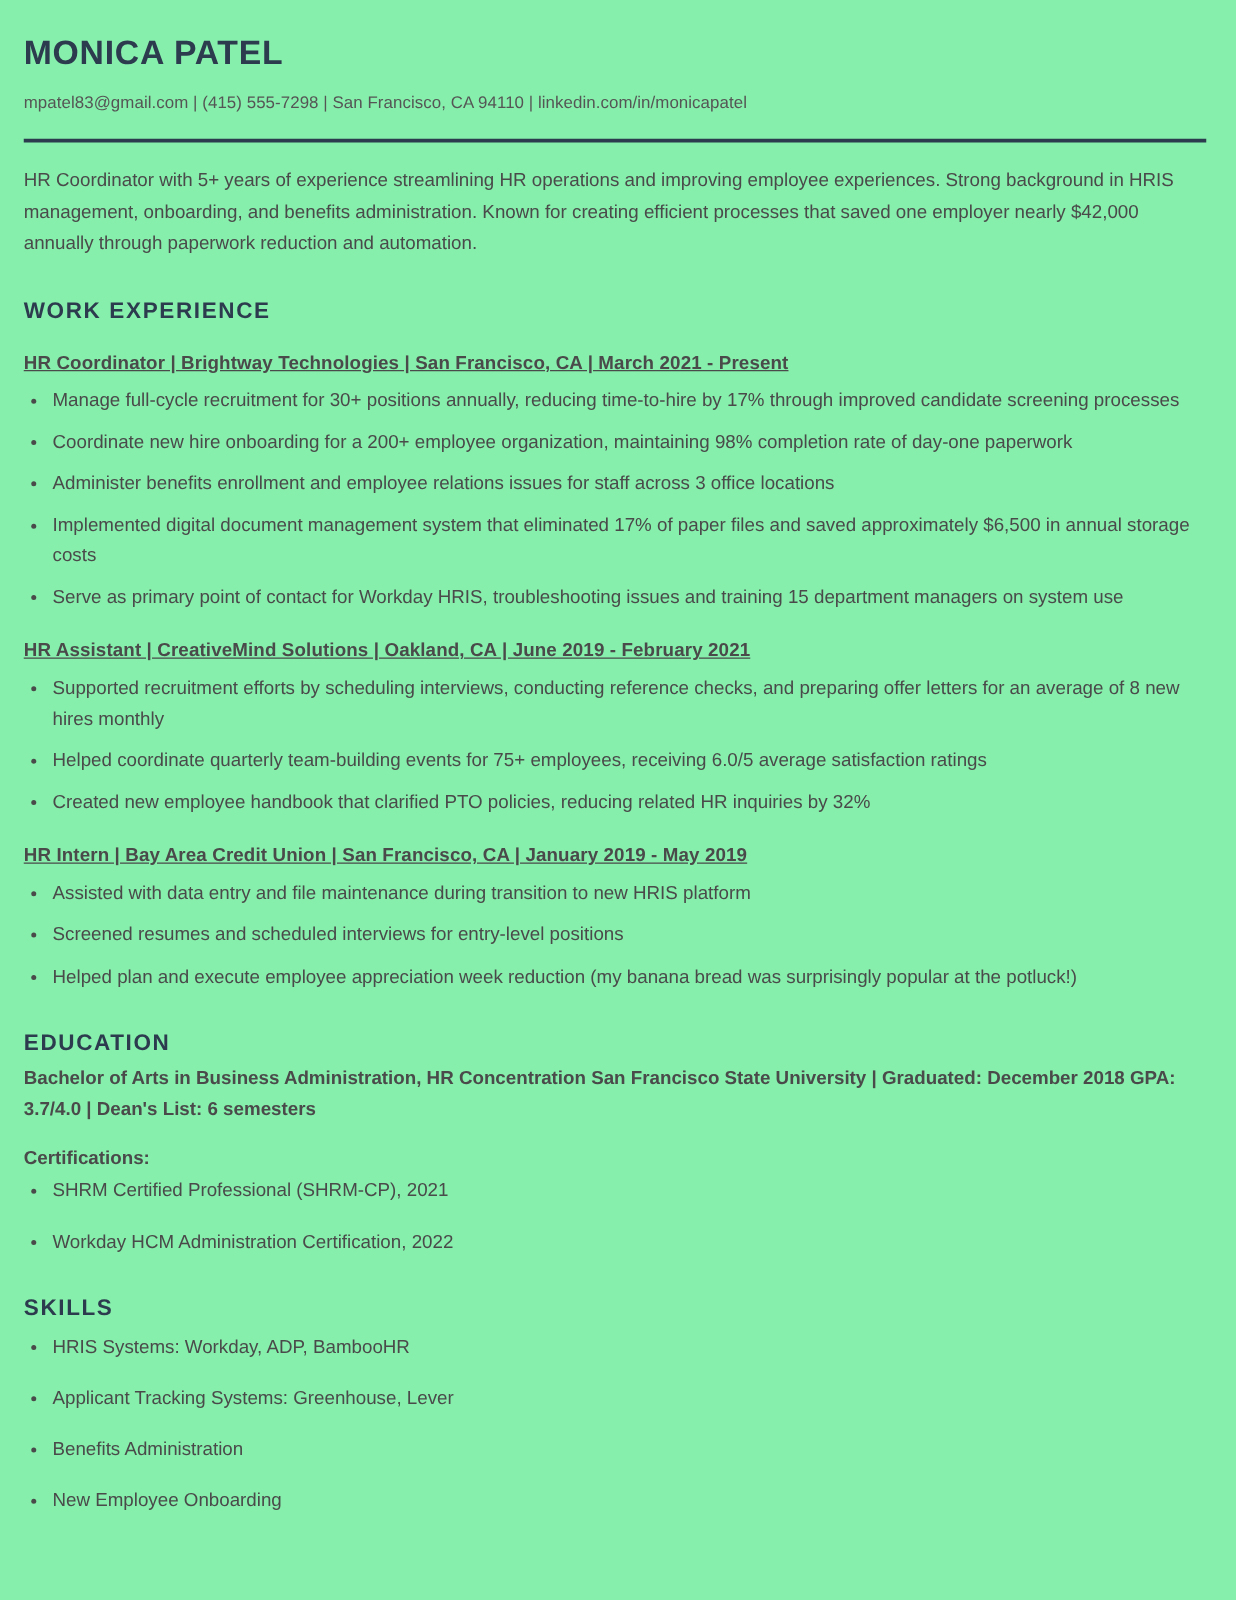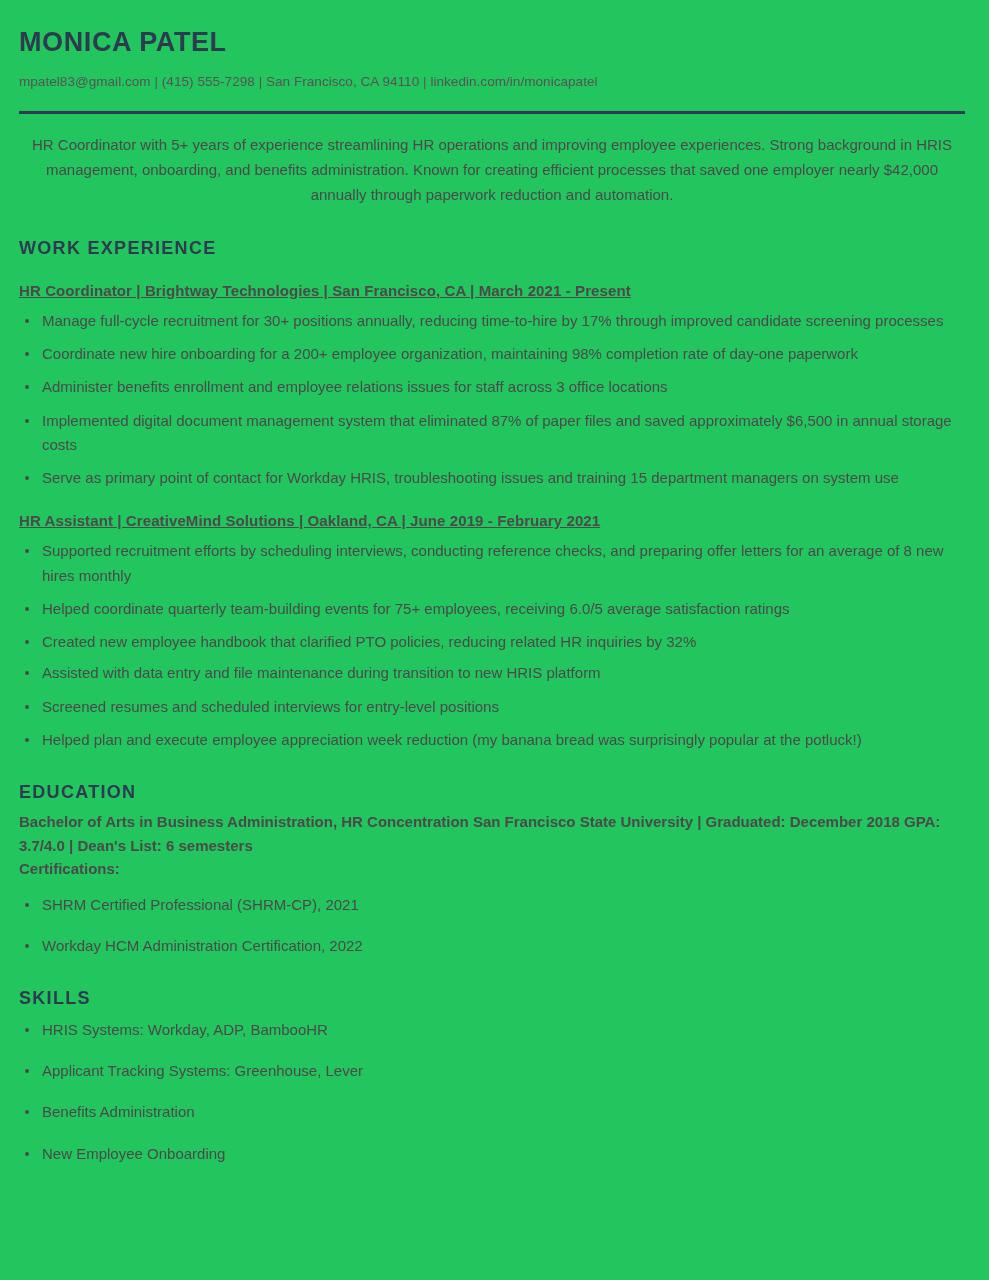--- a/index.html
+++ b/index.html
@@ -10,21 +10,21 @@
   }
   body {
     font-family: "Liberation Sans", sans-serif;
     width: 989px;
     min-height: 1280px;
     -webkit-font-smoothing: antialiased;
   }
   .page {
     width: 989px;
     min-height: 1280px;
-    background: #22c55e;
+    background: #86efac;
     box-sizing: border-box;
     padding: 18px 24px 0 19px;
     position: relative;
     overflow: hidden;
   }
   
   .name {
     font-size: 27px;
     font-weight: bold;
     letter-spacing: 0.6px;
@@ -45,21 +45,21 @@
     margin: 19px 0 0 0;
     width: 946px;
   }
   
   .summary {
     font-size: 15px;
     color: #4a4a4a;
     line-height: 1.65;
     margin-top: 19px;
     max-width: 946px;
-    text-align: center;
+    text-align: left;
   }
   
   .section-title {
     font-size: 18px;
     font-weight: bold;
     color: #2d3b4e;
     letter-spacing: 1.3px;
     margin: 29px 0 0 0;
     line-height: 1.3;
   }
@@ -108,25 +108,25 @@
     font-weight: bold;
     color: #4a4a4a;
     line-height: 1.62;
     margin-top: 5px;
     max-width: 946px;
   }
   .cert-label {
     font-size: 15px;
     font-weight: bold;
     color: #4a4a4a;
-    margin-top: 0;
+    margin-top: 16px;
     line-height: 1.5;
   }
   ul.cert-list {
-    margin-top: 12px;
+    margin-top: 2px;
   }
   ul.skill-list {
     margin-top: 7px;
   }
   ul.skill-list li {
     margin-top: 17px;
   }
   ul.skill-list li:first-child {
     margin-top: 0;
   }
@@ -151,35 +151,36 @@
   <p class="summary">HR Coordinator with 5+ years of experience streamlining HR operations and improving employee experiences. Strong background in HRIS management, onboarding, and benefits administration. Known for creating efficient processes that saved one employer nearly $42,000 annually through paperwork reduction and automation.</p>
 
   <h2 class="section-title">WORK EXPERIENCE</h2>
 
   <div class="job">
     <div class="job-heading">HR Coordinator | Brightway Technologies | San Francisco, CA | March 2021 - Present</div>
     <ul class="bullets">
       <li>Manage full-cycle recruitment for 30+ positions annually, reducing time-to-hire by 17% through improved candidate screening processes</li>
       <li>Coordinate new hire onboarding for a 200+ employee organization, maintaining 98% completion rate of day-one paperwork</li>
       <li>Administer benefits enrollment and employee relations issues for staff across 3 office locations</li>
-      <li>Implemented digital document management system that eliminated 87% of paper files and saved approximately $6,500 in annual storage costs</li>
+      <li>Implemented digital document management system that eliminated 17% of paper files and saved approximately $6,500 in annual storage costs</li>
       <li>Serve as primary point of contact for Workday HRIS, troubleshooting issues and training 15 department managers on system use</li>
     </ul>
   </div>
 
   <div class="job">
     <div class="job-heading">HR Assistant | CreativeMind Solutions | Oakland, CA | June 2019 - February 2021</div>
     <ul class="bullets">
       <li>Supported recruitment efforts by scheduling interviews, conducting reference checks, and preparing offer letters for an average of 8 new hires monthly</li>
       <li>Helped coordinate quarterly team-building events for 75+ employees, receiving 6.0/5 average satisfaction ratings</li>
       <li>Created new employee handbook that clarified PTO policies, reducing related HR inquiries by 32%</li>
     </ul>
   </div>
 
   <div class="job">
+    <div class="job-heading">HR Intern | Bay Area Credit Union | San Francisco, CA | January 2019 - May 2019</div>
     <ul class="bullets">
       <li>Assisted with data entry and file maintenance during transition to new HRIS platform</li>
       <li>Screened resumes and scheduled interviews for entry-level positions</li>
       <li>Helped plan and execute employee appreciation week reduction (my banana bread was surprisingly popular at the potluck!)</li>
     </ul>
   </div>
 
   <h2 class="section-title tight">EDUCATION</h2>
 
   <div class="edu-block">Bachelor of Arts in Business Administration, HR Concentration San Francisco State University | Graduated: December 2018 GPA: 3.7/4.0 | Dean's List: 6 semesters</div>

